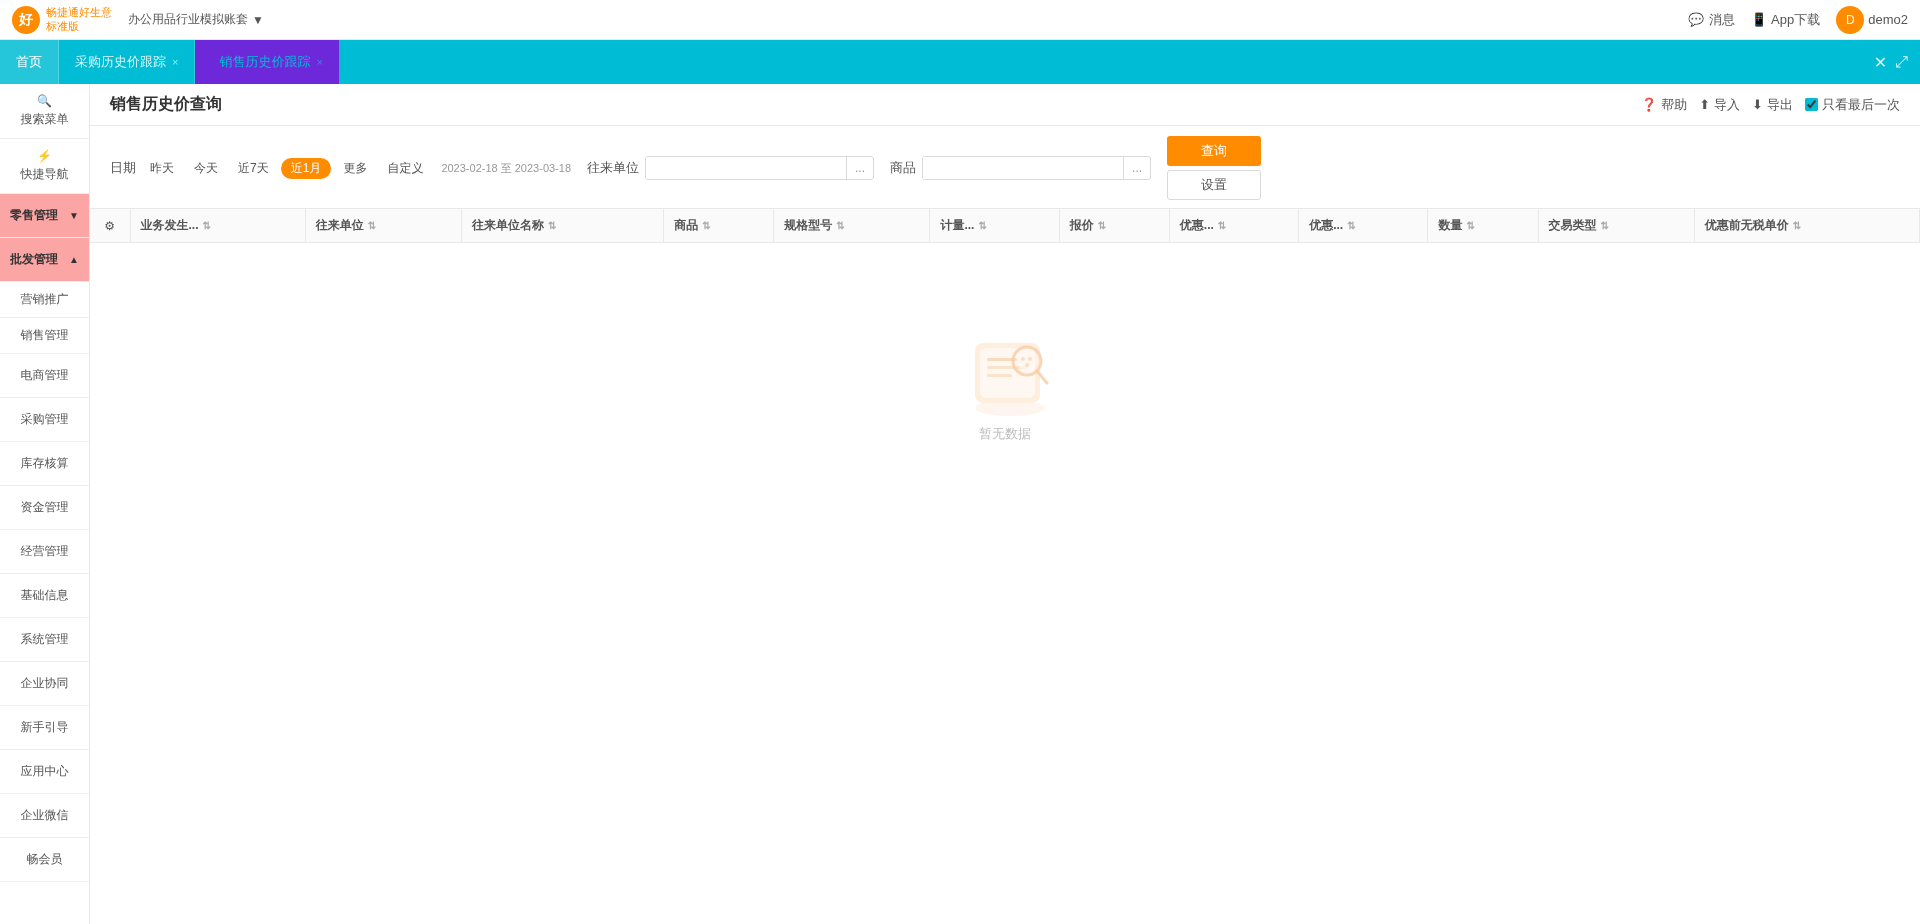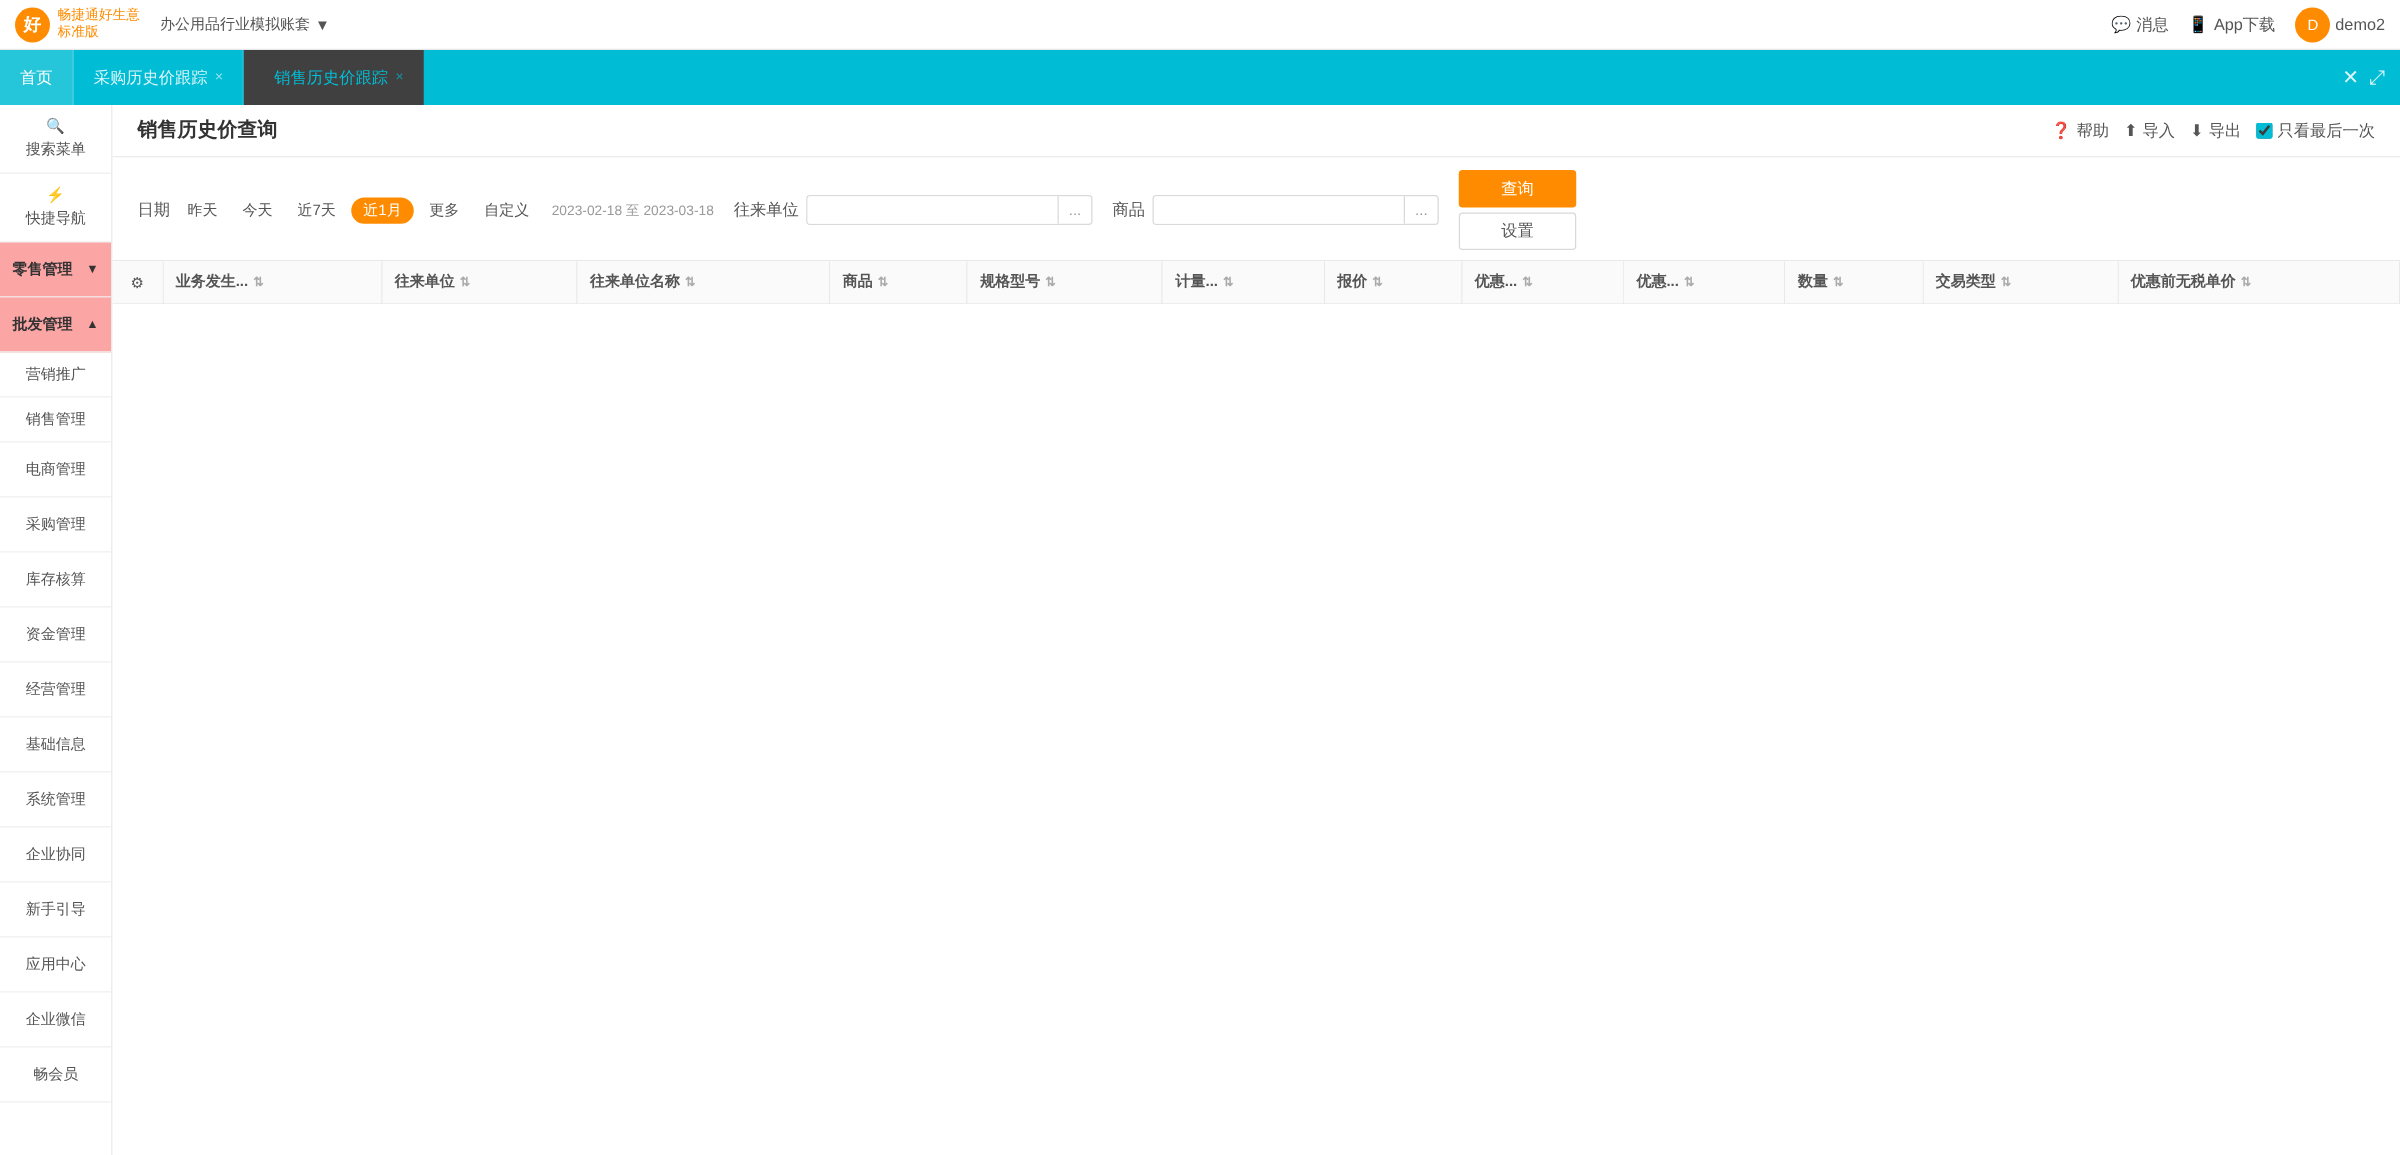--- a/index.html
+++ b/index.html
@@ -39,21 +39,21 @@
       align-items: center;
       padding: 0 16px;
       cursor: pointer;
       color: rgba(255,255,255,0.85);
       font-size: 13px;
       gap: 6px;
       border-right: 1px solid rgba(255,255,255,0.2);
       white-space: nowrap;
     }
     .tab.active {
-      background: #404040;
+      background: #6d28d9;
       color: #00bcd4;
       border-right: none;
       padding-left: 24px;
     }
     .tab.home { background: rgba(255,255,255,0.15); color: #fff; }
     .tab-close { font-size: 11px; opacity: 0.7; cursor: pointer; }
     .tab-bar-actions { margin-left: auto; display: flex; align-items: center; gap: 8px; padding: 0 12px; }
     .tab-bar-action { color: rgba(255,255,255,0.85); cursor: pointer; font-size: 16px; }
 
     
@@ -499,16 +499,40 @@
                 <span>优惠前无税单价</span>
                 <span class="sort-icon">⇅</span>
               </div>
             </th>
           </tr>
         </thead>
         <tbody>
         </tbody>
       </table>
 
+      <div class="empty-state">
+        <div class="empty-img">
+          <svg width="110" height="100" viewBox="0 0 110 100" class="empty-illustration">
+
+            <ellipse cx="55" cy="85" rx="35" ry="8" fill="#fde8d0" opacity="0.5"></ellipse>
+
+            <rect x="20" y="20" width="65" height="60" rx="8" fill="#fde8d0"></rect>
+            <rect x="25" y="25" width="55" height="50" rx="6" fill="#fff5ec"></rect>
+
+            <rect x="32" y="35" width="30" height="3" rx="1.5" fill="#f4b97f" opacity="0.7"></rect>
+            <rect x="32" y="43" width="40" height="3" rx="1.5" fill="#f4b97f" opacity="0.5"></rect>
+            <rect x="32" y="51" width="25" height="3" rx="1.5" fill="#f4b97f" opacity="0.5"></rect>
+
+            <circle cx="72" cy="38" r="14" fill="none" stroke="#f4b97f" stroke-width="3" opacity="0.8"></circle>
+            <circle cx="72" cy="38" r="10" fill="#fff5ec" opacity="0.6"></circle>
+            <line x1="82" y1="48" x2="92" y2="60" stroke="#f4b97f" stroke-width="3" stroke-linecap="round" opacity="0.8"></line>
+
+            <circle cx="68" cy="36" r="2" fill="#f4b97f" opacity="0.6"></circle>
+            <circle cx="75" cy="36" r="2" fill="#f4b97f" opacity="0.6"></circle>
+            <circle cx="72" cy="42" r="2" fill="#f4b97f" opacity="0.6"></circle>
+          </svg>
+        </div>
+        <span class="empty-text">暂无数据</span>
+      </div>
     </div>
 
   </div>
 </div>
 
 </body></html>

